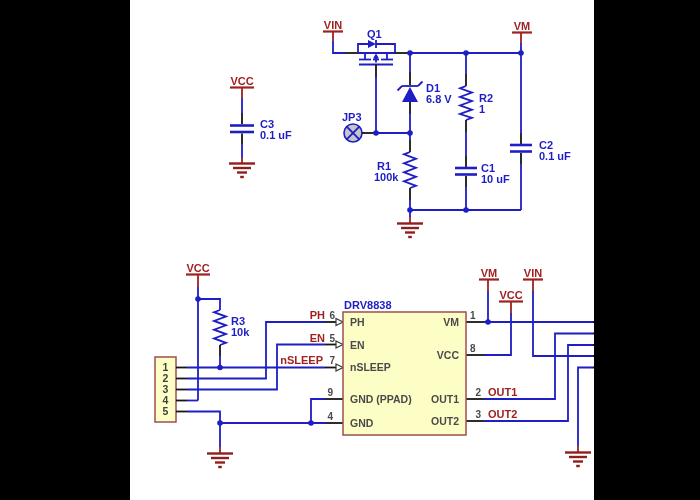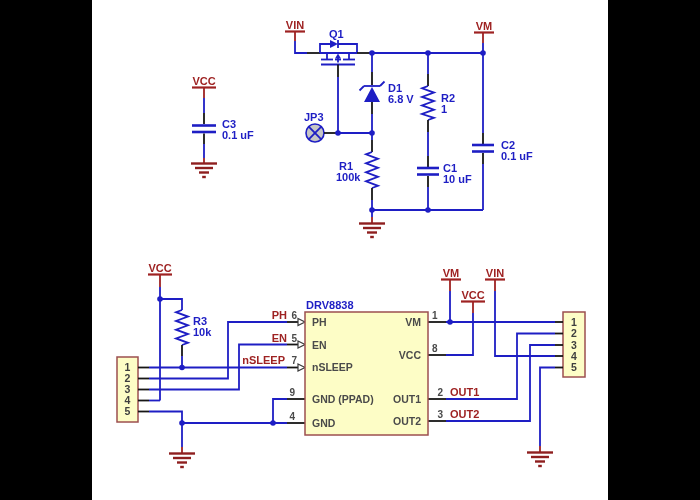--- a/index.html
+++ b/index.html
@@ -1,16 +1,16 @@
 <!DOCTYPE html>
 <html><head>
 <meta charset="utf-8">
 <style>
   html,body{margin:0;padding:0;background:#000;}
-  .stage{position:relative;width:700px;height:500px;background:#000;overflow:hidden;}
+  .stage{position:relative;width:556px;height:500px;background:#000;overflow:hidden;padding-left:38px;}
   svg{display:block;}
   text{font-family:"Liberation Sans","DejaVu Sans",sans-serif;font-weight:bold;}
   .lbl{fill:#1e1ec4;font-size:11px;}           
   .net{fill:#9e2222;font-size:11px;}           
   .pin{fill:#4a4a4a;font-size:10.5px;}         
   .num{fill:#4a4a4a;font-size:10px;}           
   .cnum{fill:#3f3f3f;font-size:10.5px;}        
   .w{stroke:#1e1ec4;stroke-width:1.8;fill:none;}     
   .k{stroke:#161616;stroke-width:1.8;fill:none;}     
   .rd{stroke:#9e2222;stroke-width:1.8;fill:none;}    

